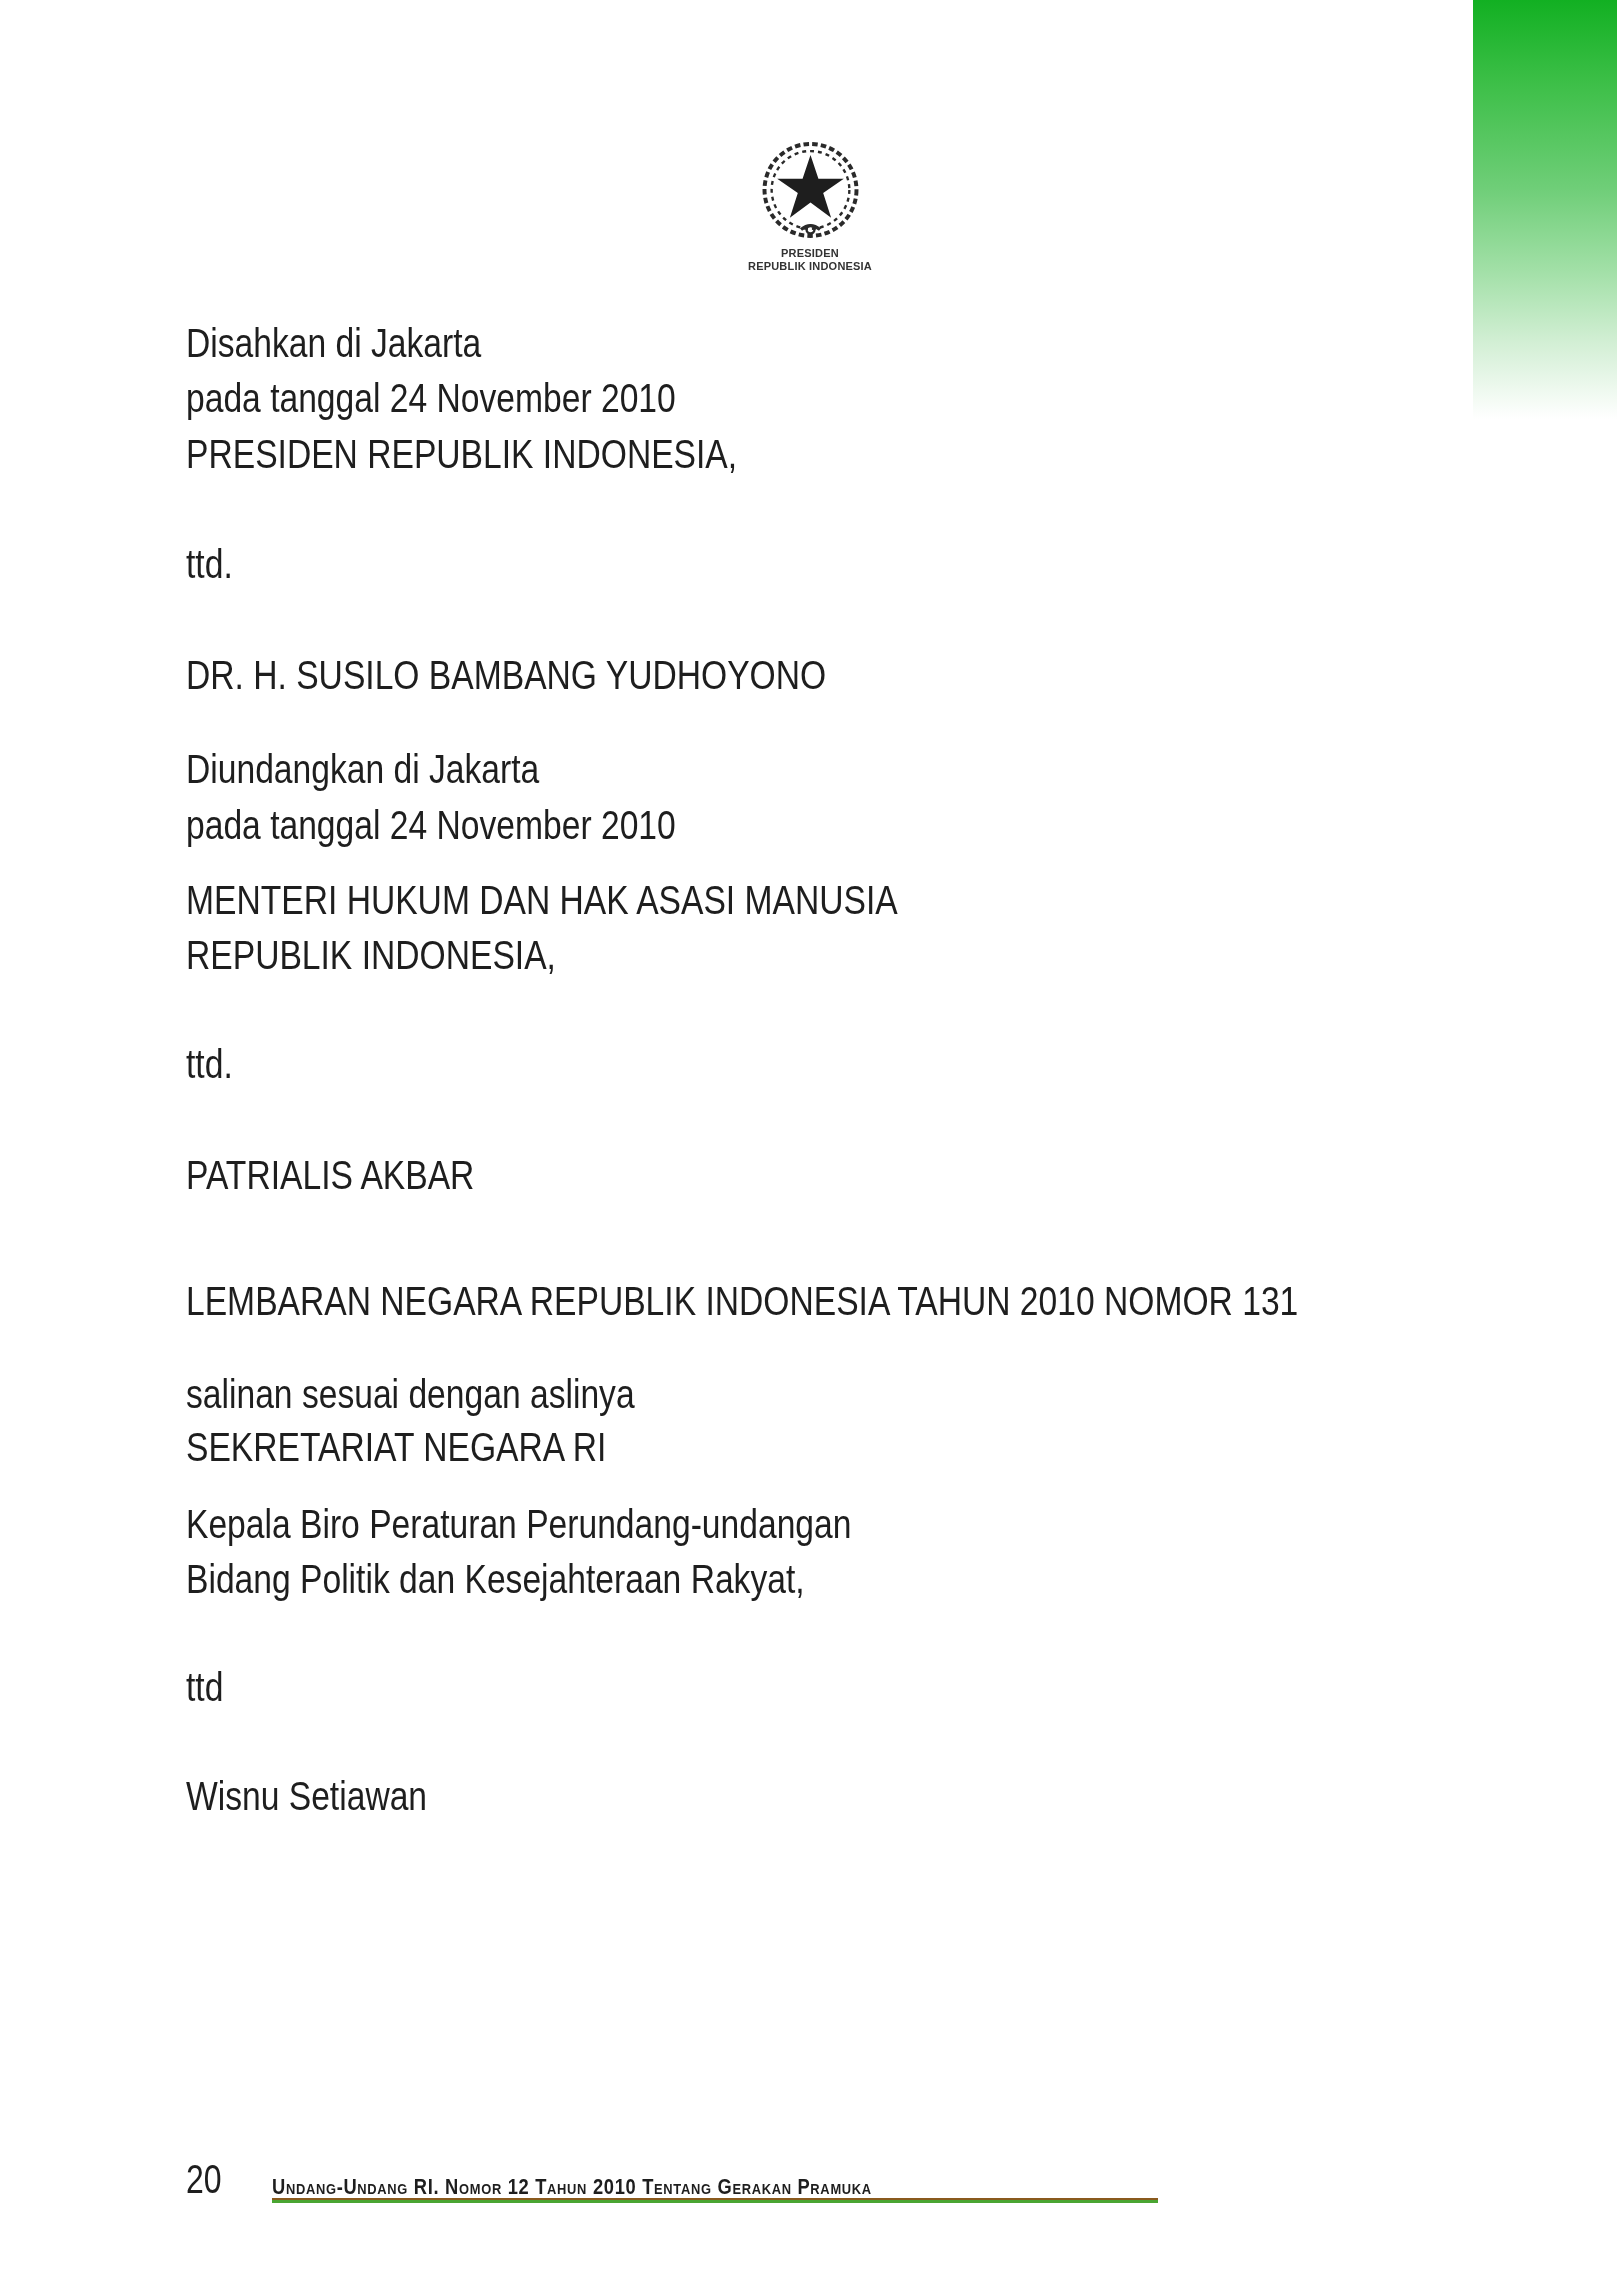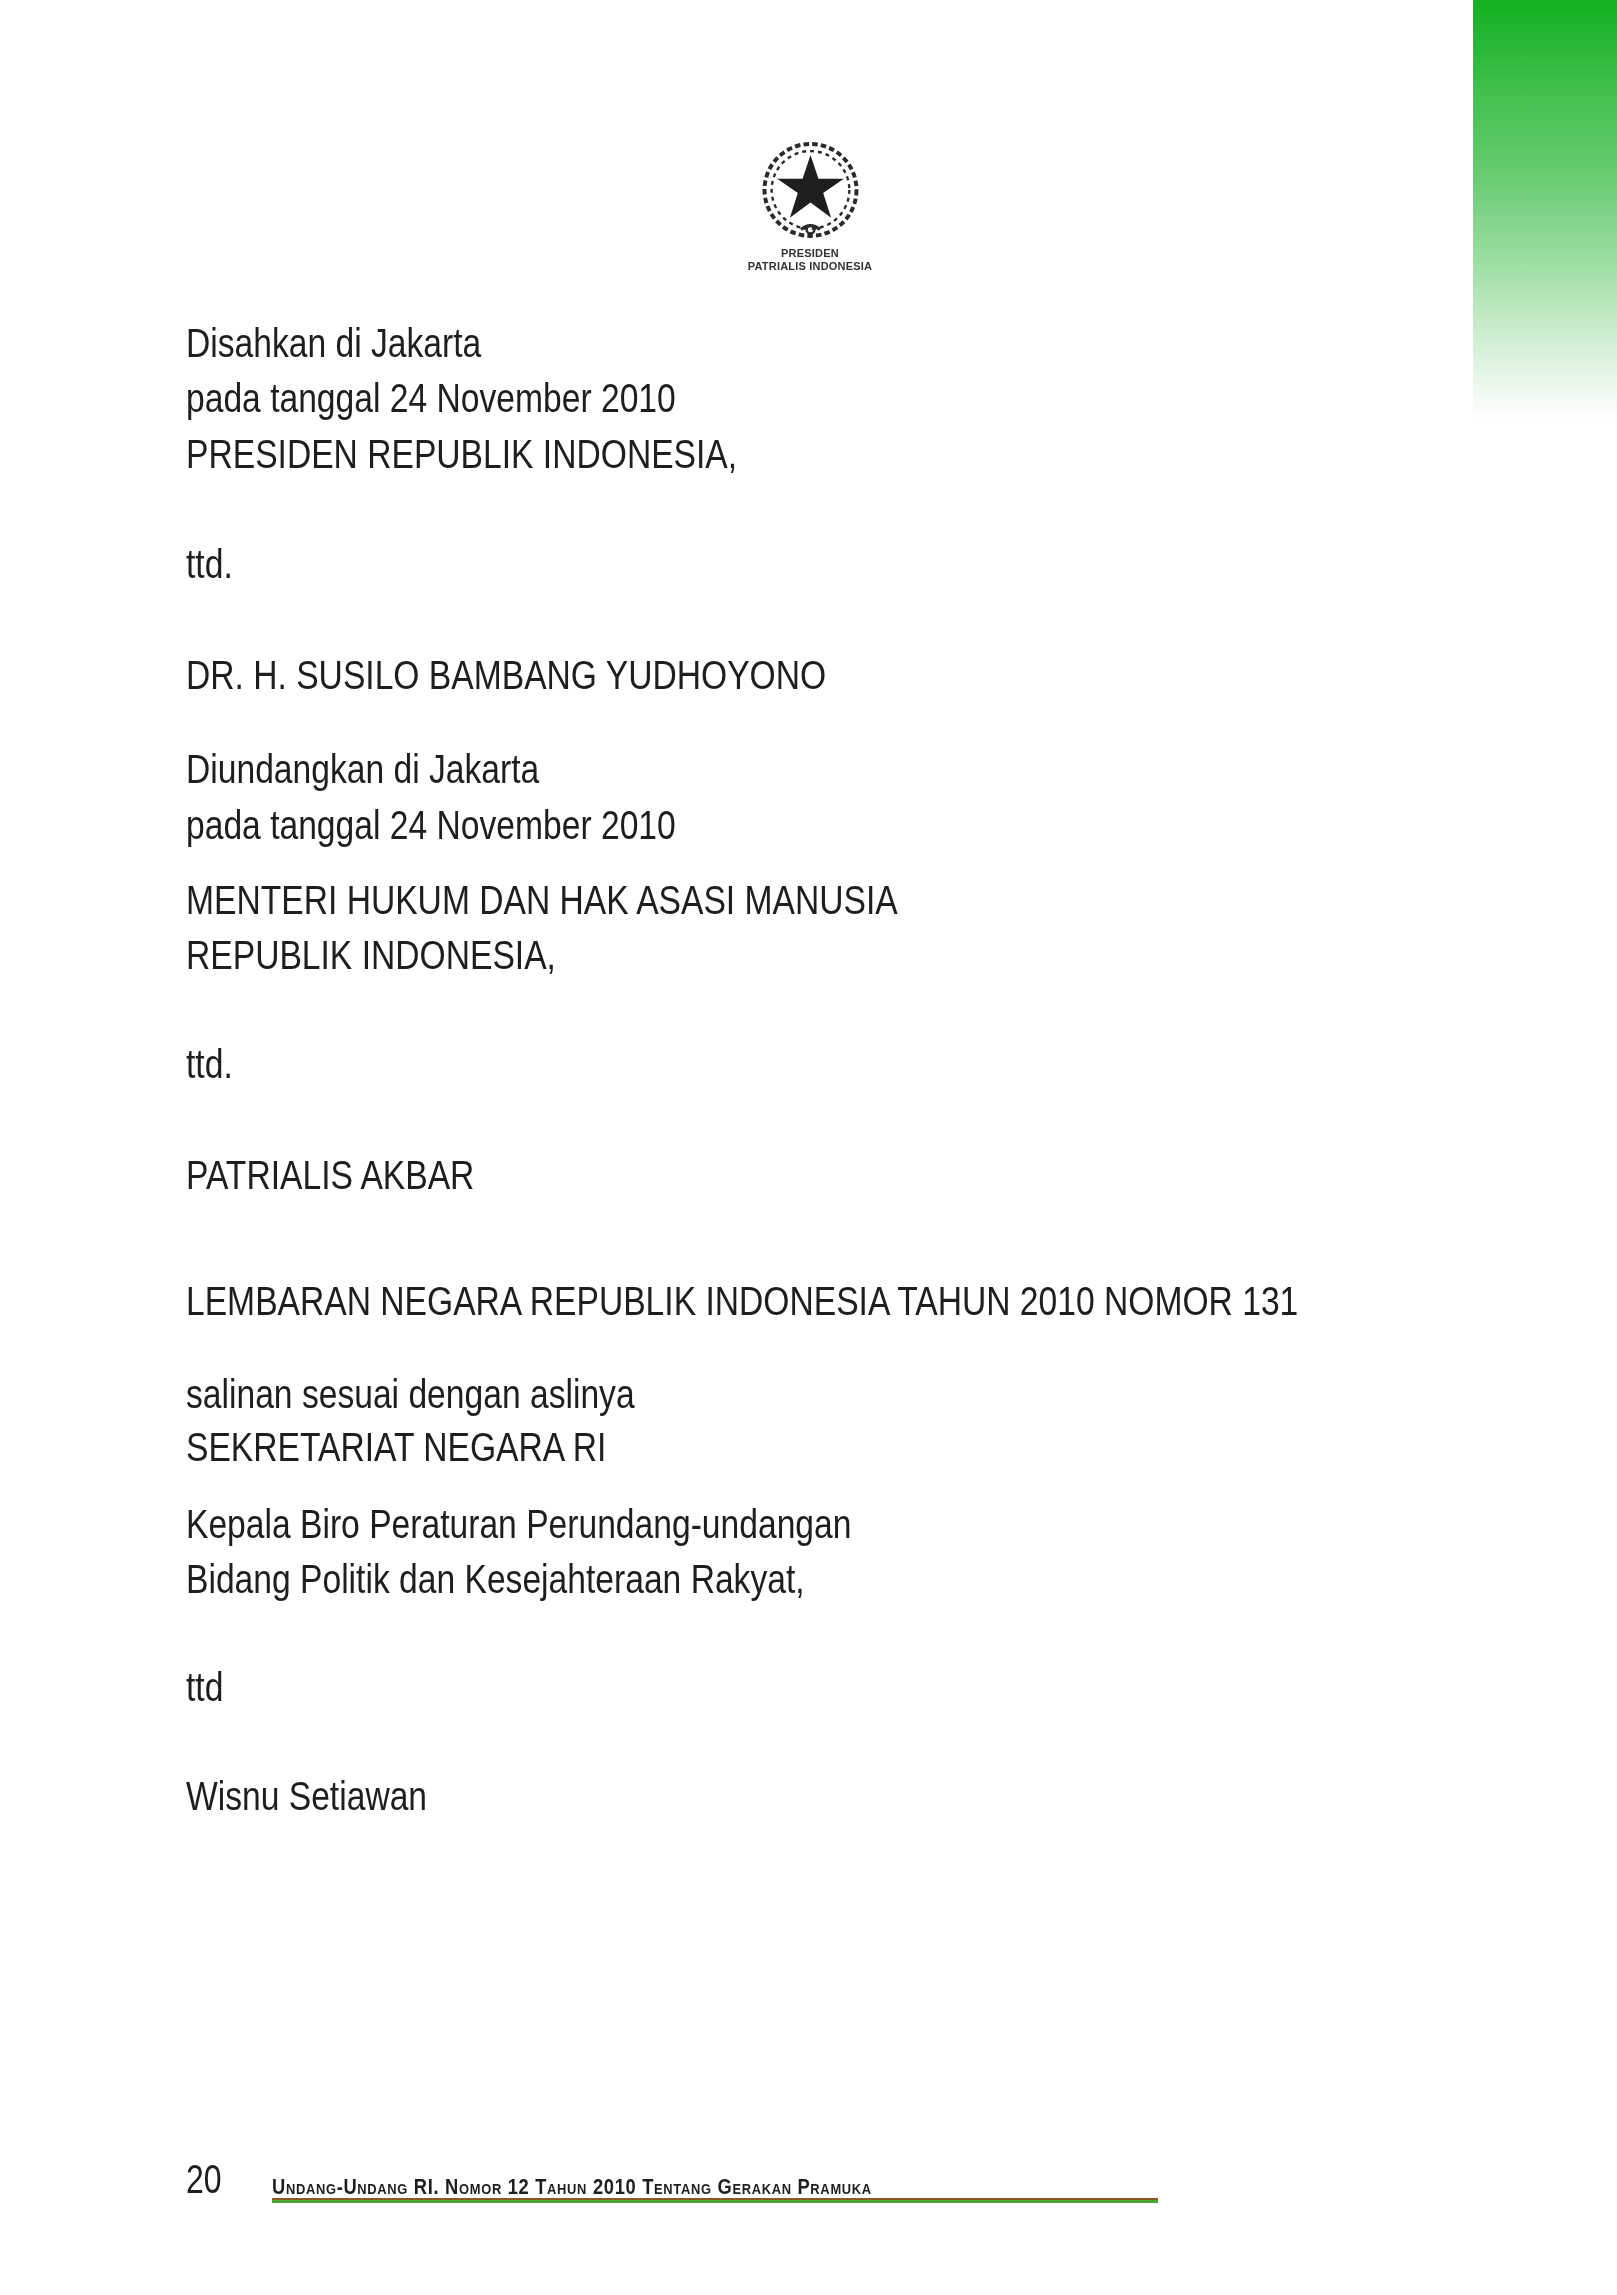--- a/index.html
+++ b/index.html
@@ -27,21 +27,21 @@
       <circle cx="70" cy="68" r="58"></circle>
     </g>
     <g fill="none" stroke="#2a2a2a" stroke-width="3" stroke-dasharray="5 5">
       <circle cx="70" cy="68" r="49"></circle>
     </g>
     <polygon fill="#1e1e1e" points="70,24 80,54 112,54 86,72 96,103 70,84 44,103 54,72 28,54 60,54"></polygon>
     <path d="M58 118 Q70 108 82 118" stroke="#2a2a2a" stroke-width="4" fill="none"></path>
     <circle cx="70" cy="118" r="5" fill="none" stroke="#2a2a2a" stroke-width="3"></circle>
   </svg>
   <div class="emblem-line">PRESIDEN</div>
-  <div class="emblem-line">PATRIALIS INDONESIA</div>
+  <div class="emblem-line">REPUBLIK INDONESIA</div>
 </div>
 
 <div class="line" style="top:320px">Disahkan di Jakarta</div>
 <div class="line" style="top:375px">pada tanggal 24 November 2010</div>
 <div class="line" style="top:431px">PRESIDEN REPUBLIK INDONESIA,</div>
 <div class="line" style="top:541px">ttd.</div>
 <div class="line" style="top:652px">DR. H. SUSILO BAMBANG YUDHOYONO</div>
 
 <div class="line" style="top:746px">Diundangkan di Jakarta</div>
 <div class="line" style="top:802px">pada tanggal 24 November 2010</div>

